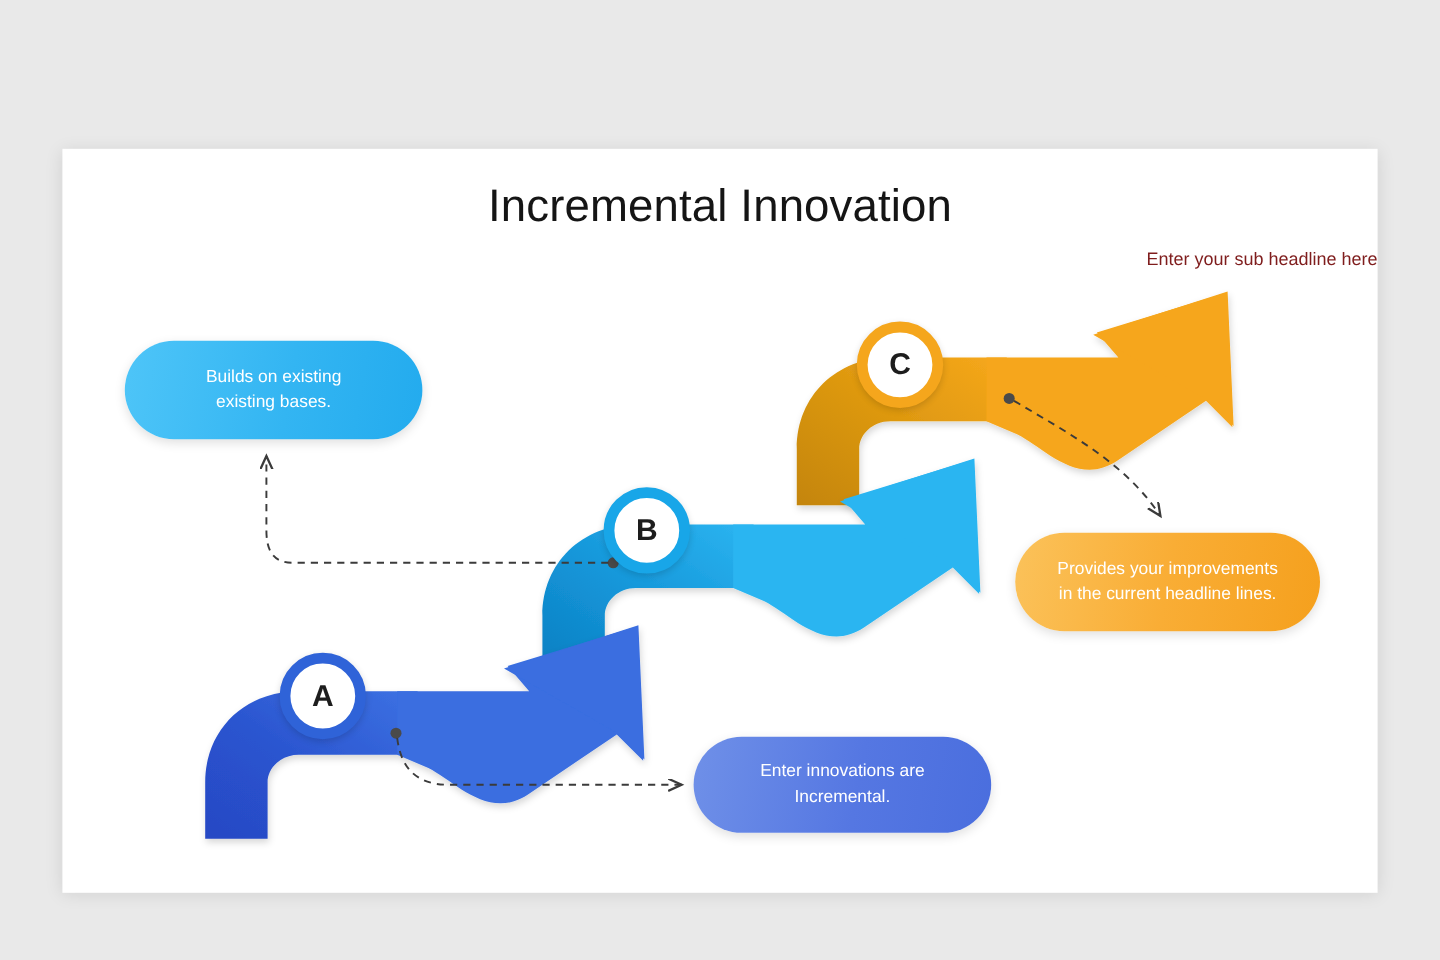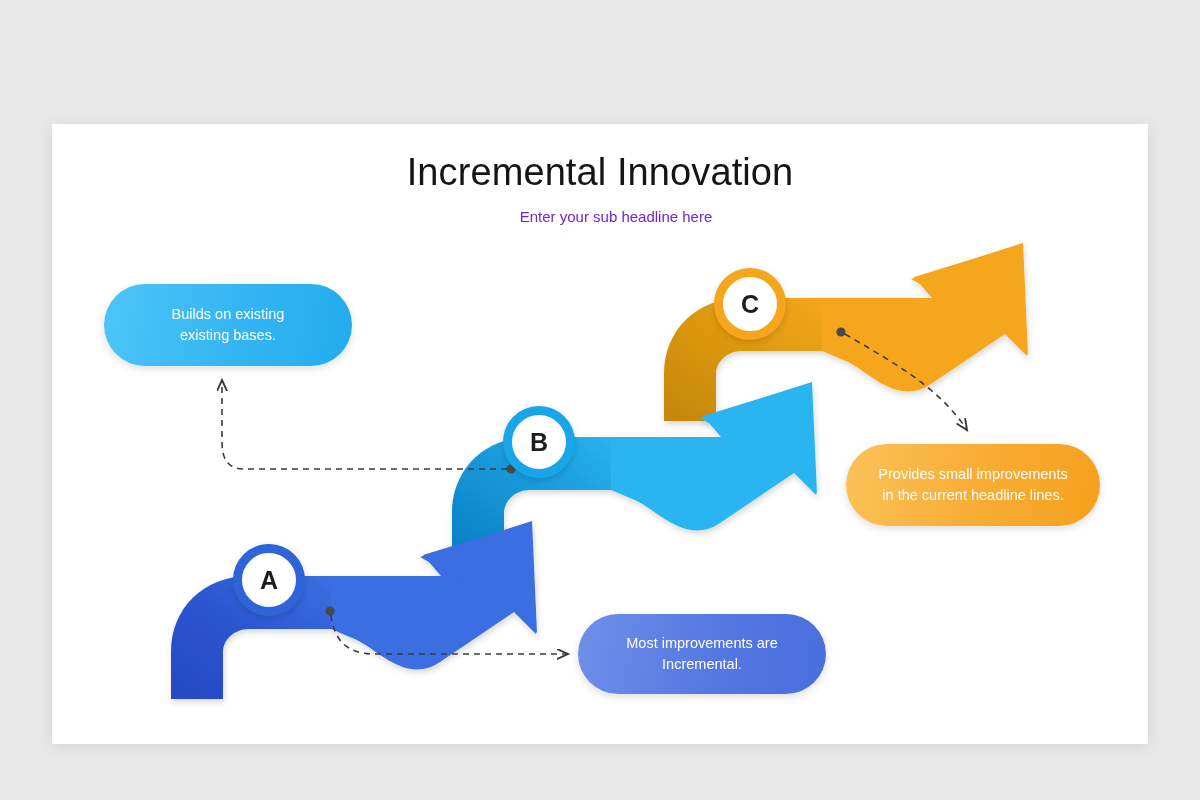--- a/index.html
+++ b/index.html
@@ -35,27 +35,27 @@
     width: 1096px;
     text-align: center;
     font-size: 38px;
     font-weight: 400;
     color: #151515;
     letter-spacing: 0.1px;
     white-space: nowrap;
   }
   #slide-subtitle {
     position: absolute;
-    left: 16px;
+    left: 0;
     top: 84px;
     width: 1096px;
-    text-align: center;
+    text-align: right;
     font-size: 15px;
     font-weight: 400;
-    color: #6d28d9;
+    color: #7f1d1d;
     white-space: nowrap;
   }
   
   #diagram-svg {
     position: absolute;
     left: 0;
     top: 0;
     width: 1096px;
     height: 620px;
     overflow: visible;
@@ -224,28 +224,28 @@
 
     <div class="pill" id="pill-builds">
       <div>
         <span>Builds on existing</span><br>
         <span>existing bases.</span>
       </div>
     </div>
 
     <div class="pill" id="pill-provides">
       <div>
-        <span>Provides small improvements</span><br>
+        <span>Provides your improvements</span><br>
         <span>in the current headline lines.</span>
       </div>
     </div>
 
     <div class="pill" id="pill-most">
       <div>
-        <span>Most improvements are</span><br>
+        <span>Enter innovations are</span><br>
         <span>Incremental.</span>
       </div>
     </div>
 
     <div class="badge" id="badge-a">
       <span>A</span>
     </div>
     <div class="badge" id="badge-b">
       <span>B</span>
     </div>

